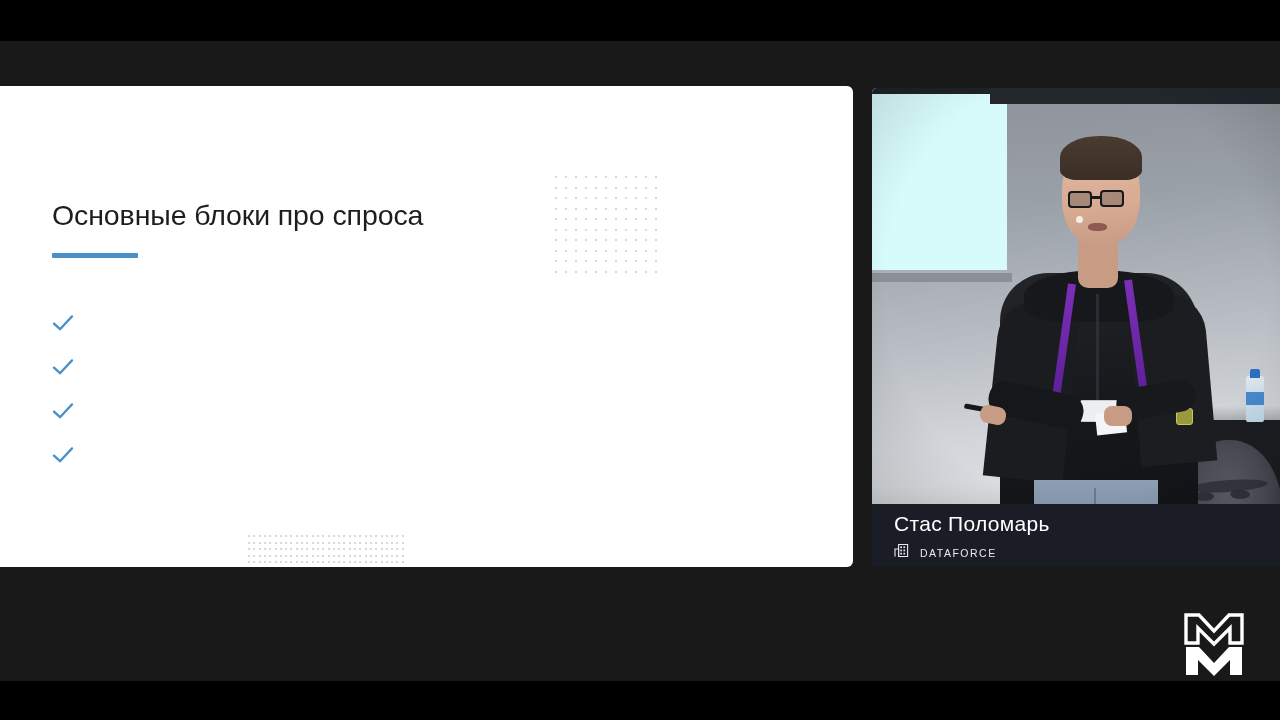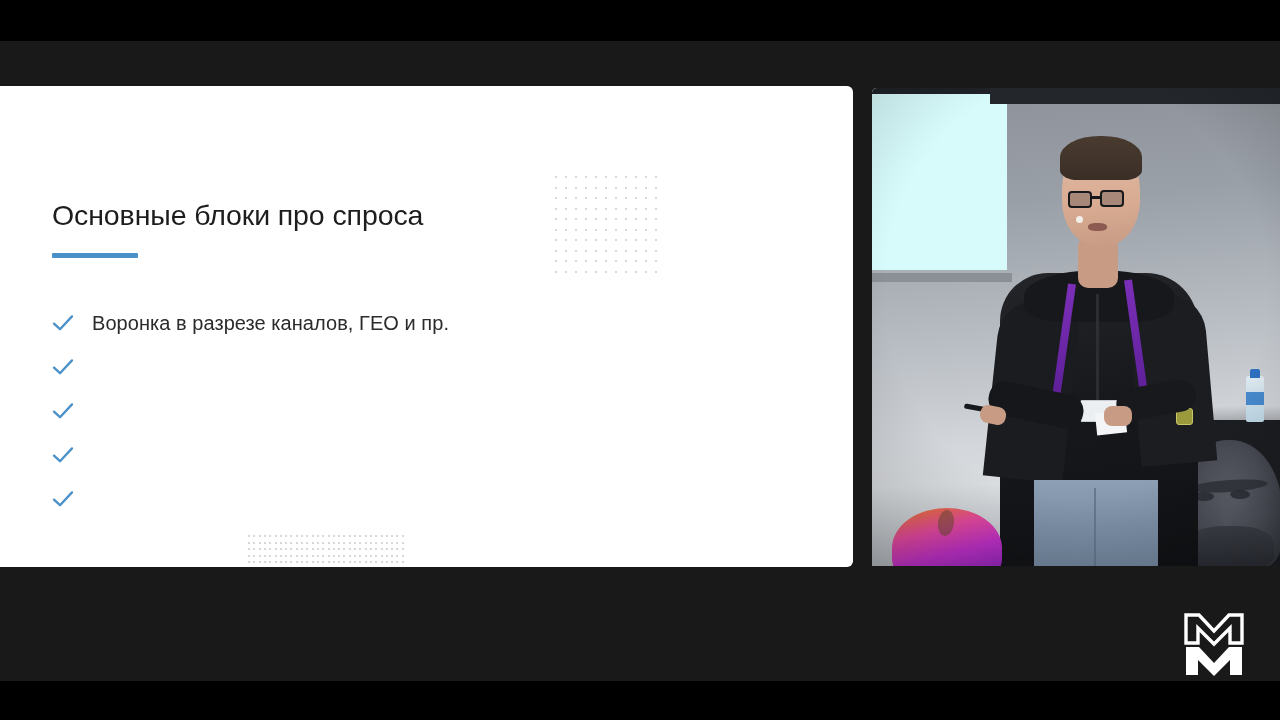--- a/index.html
+++ b/index.html
@@ -536,28 +536,20 @@
         <i style="left:137.79999999999998px;top:26.4px"></i>
         <i style="left:143.1px;top:26.4px"></i>
         <i style="left:148.4px;top:26.4px"></i>
         <i style="left:153.7px;top:26.4px"></i>
       </div>
 
     <div class="dots faint" id="dots-bl2" style="left:111px; top:526px;"></div>
 
     <div class="bullets">
 
-      <div class="bullet">
-        <span class="check">
-          <svg width="22" height="18" viewBox="0 0 22 18">
-              <path d="M2 9.6 L8 15.2 L20 2.4" fill="none" stroke="#4a90c8" stroke-width="2.3" stroke-linecap="round" stroke-linejoin="round"></path>
-            </svg>
-        </span>
-        <span class="bullet-text"><span class="u"></span><span>Воронка в разрезе каналов, ГЕО и пр.</span></span>
-      </div>
 
       <div class="bullet">
         <span class="check">
           <svg width="22" height="18" viewBox="0 0 22 18">
               <path d="M2 9.6 L8 15.2 L20 2.4" fill="none" stroke="#4a90c8" stroke-width="2.3" stroke-linecap="round" stroke-linejoin="round"></path>
             </svg>
         </span>
       </div>
 
       <div class="bullet">
@@ -636,20 +628,38 @@
     <div class="v-glass-bridge"></div>
     <div class="v-mouth"></div>
     <div class="v-mic"></div>
 
     <div class="v-head"></div>
     <div class="v-head-part"></div>
 
     <div class="v-vignette"></div>
   </div>
 
+  <div class="nameplate">
+    <div class="nm">Стас  Поломарь</div>
+    <div class="org-row">
+      <span>
+        <svg width="15" height="15" viewBox="0 0 15 15">
+          <path d="M1 13.5 V6 H4.6 V13.5" fill="none" stroke="#e9eaec" stroke-width="1.1"></path>
+          <path d="M4.6 13.5 V1.5 H13.6 V13.5 Z" fill="none" stroke="#e9eaec" stroke-width="1.1"></path>
+          <rect x="6.3" y="3.4" width="1.7" height="1.7" fill="#e9eaec"></rect>
+          <rect x="9.4" y="3.4" width="1.7" height="1.7" fill="#e9eaec"></rect>
+          <rect x="6.3" y="6.6" width="1.7" height="1.7" fill="#e9eaec"></rect>
+          <rect x="9.4" y="6.6" width="1.7" height="1.7" fill="#e9eaec"></rect>
+          <rect x="6.3" y="9.8" width="1.7" height="1.7" fill="#e9eaec"></rect>
+          <rect x="9.4" y="9.8" width="1.7" height="1.7" fill="#e9eaec"></rect>
+        </svg>
+      </span>
+      <span class="org">DATAFORCE</span>
+    </div>
+  </div>
 
   <div class="logo">
     <svg width="64" height="68" viewBox="0 0 64 68">
       <path d="M4 32 V4 H17 L32 20 L47 4 H60 V32 H48 V17 L32 33 L16 17 V32 Z" fill="none" stroke="#ffffff" stroke-width="3.4" stroke-linejoin="miter"></path>
       <path d="M4 64 V36 H17 L32 52 L47 36 H60 V64 H48 V49 L32 65 L16 49 V64 Z" fill="#ffffff"></path>
     </svg>
   </div>
 
 </div>
 

